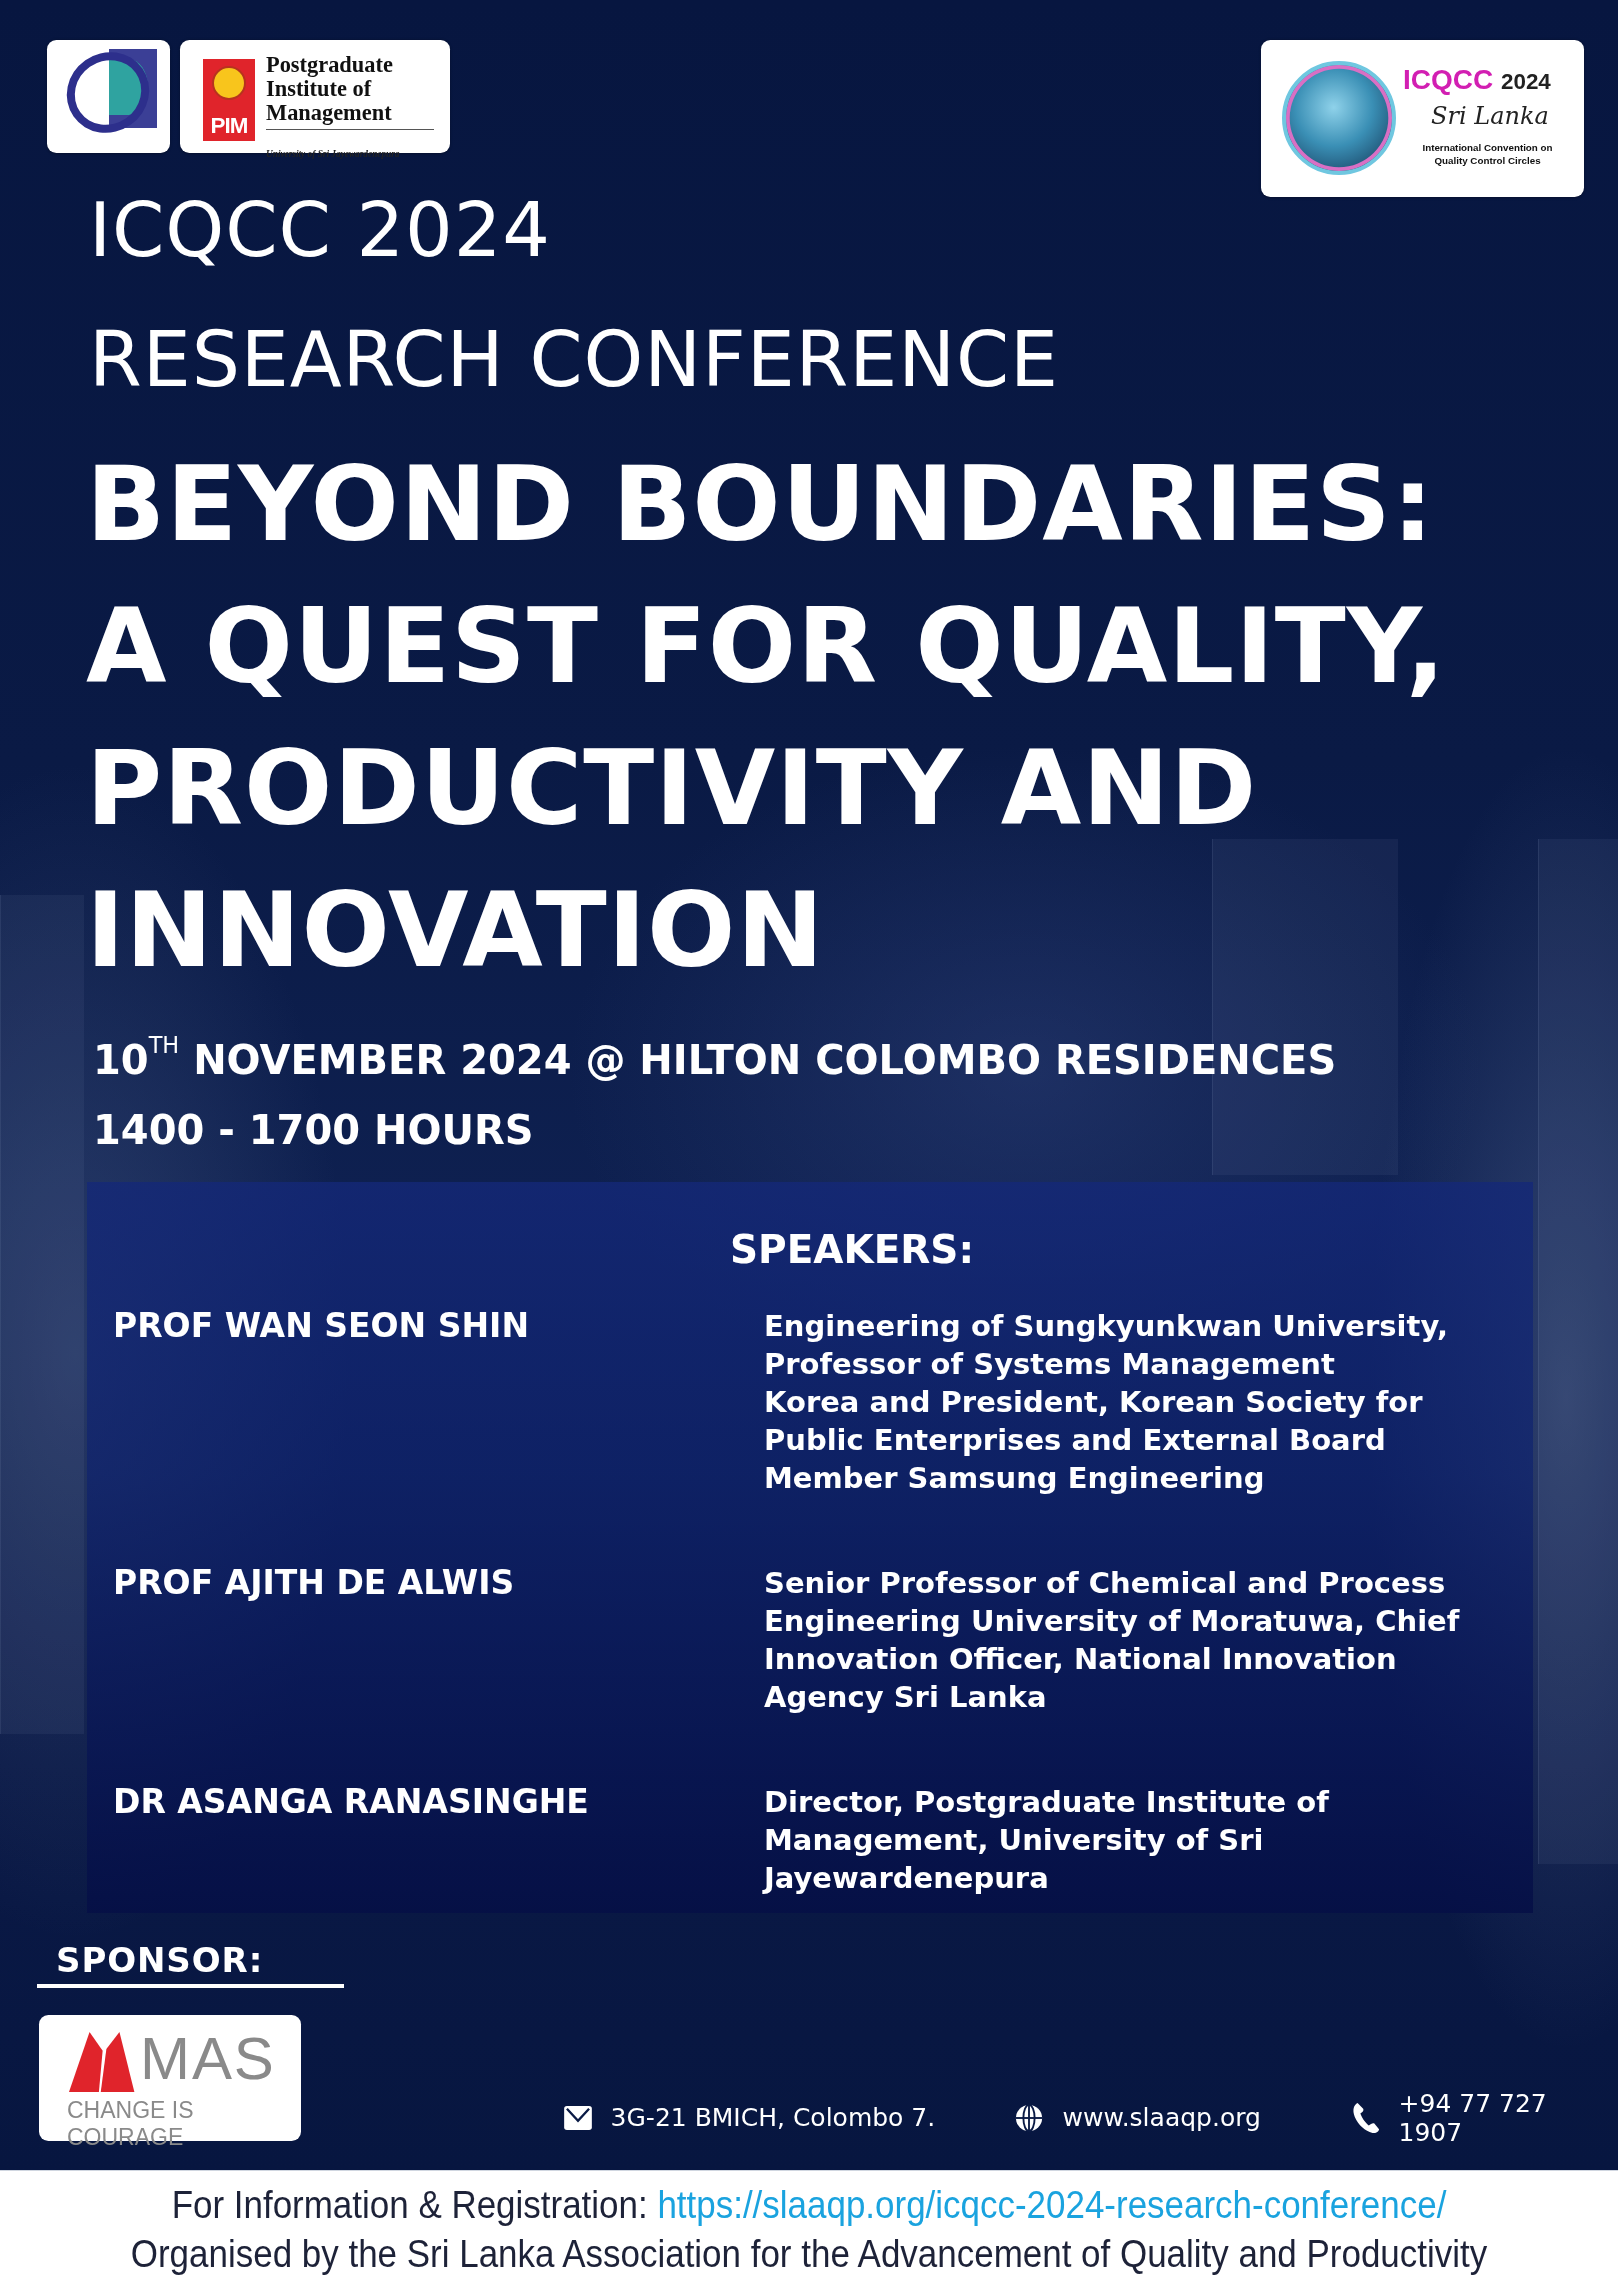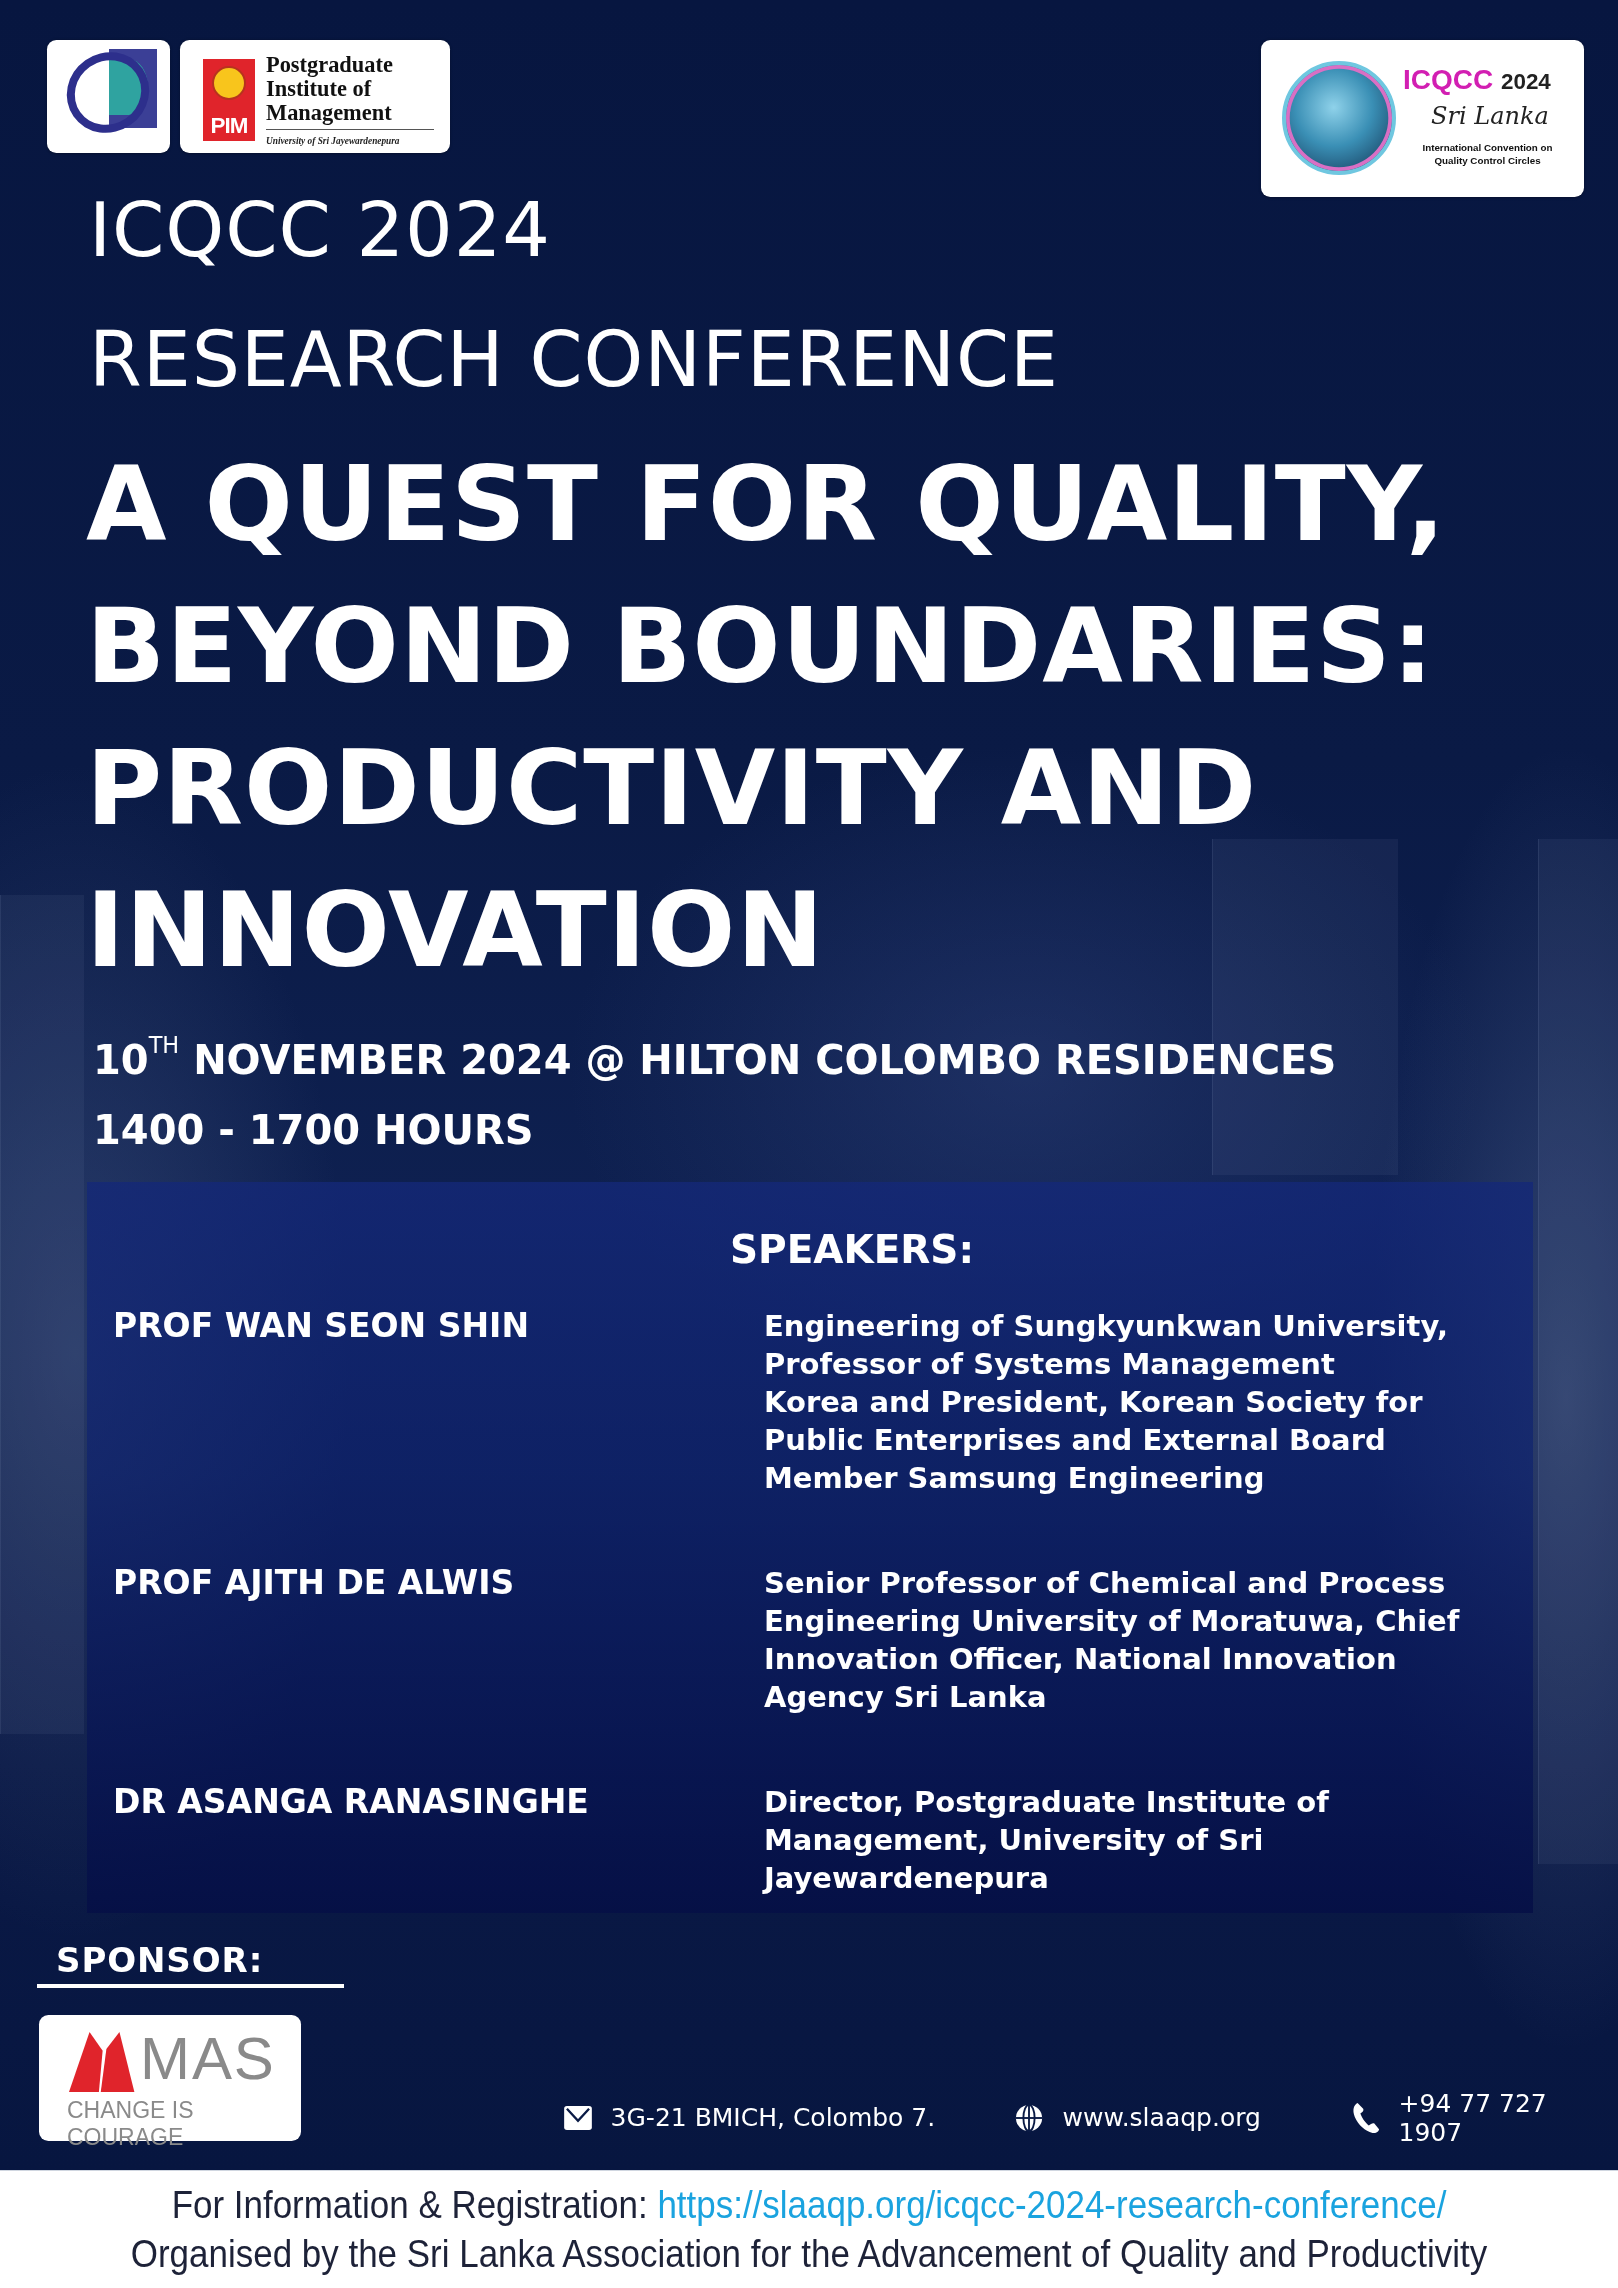--- a/index.html
+++ b/index.html
@@ -57,21 +57,21 @@
       color: #fff; font-weight: bold; font-size: 22.4px; letter-spacing: -0.9px;
     }
     .pim-text {
       position: absolute; left: 86px; top: 13px; color: #111;
       font-family: "Liberation Serif", serif; font-weight: bold;
       font-size: 22.4px; line-height: 24px;
     }
     .pim-sub {
       position: absolute; left: 86px; top: 89px; color: #222;
       font-family: "Liberation Serif", serif; font-style: italic; font-weight: bold;
-      font-size: 9.3px; border-top: 0.9px solid #555; padding-top: 6px; width: 168px;
+      font-size: 9.3px; border-top: 0.9px solid #555; padding-top: 19px; width: 168px;
     }
     .icqcc-globe {
       position: absolute; left: 20.5px; top: 20.5px; width: 114px; height: 114px;
       border-radius: 50%;
       border: 4.7px solid #6fc7e0;
       box-shadow: 0 0 0 3.7px #d96fc4 inset;
       background: radial-gradient(circle at 45% 40%, #8fd2ea 0%, #3a8fb5 45%, #173e5e 90%);
     }
     .icqcc-title {
       position: absolute; left: 142px; top: 24px; font-weight: bold; font-size: 28px;
@@ -213,22 +213,22 @@
     <div class="icqcc-sub">
       <div>International Convention on</div>
       <div>Quality Control Circles</div>
     </div>
   </div>
 
   <div class="h-line1">ICQCC 2024</div>
   <div class="h-line2">RESEARCH CONFERENCE</div>
 
   <div class="main-title">
+    <div>BEYOND BOUNDARIES:</div>
     <div>A QUEST FOR QUALITY,</div>
-    <div>BEYOND BOUNDARIES:</div>
     <div>PRODUCTIVITY AND</div>
     <div>INNOVATION</div>
   </div>
 
   <div class="date-line">
     <span>10</span><sup>TH</sup>
     <span>NOVEMBER 2024 @ HILTON COLOMBO RESIDENCES</span>
   </div>
   <div class="time-line">1400 - 1700 HOURS</div>
 

